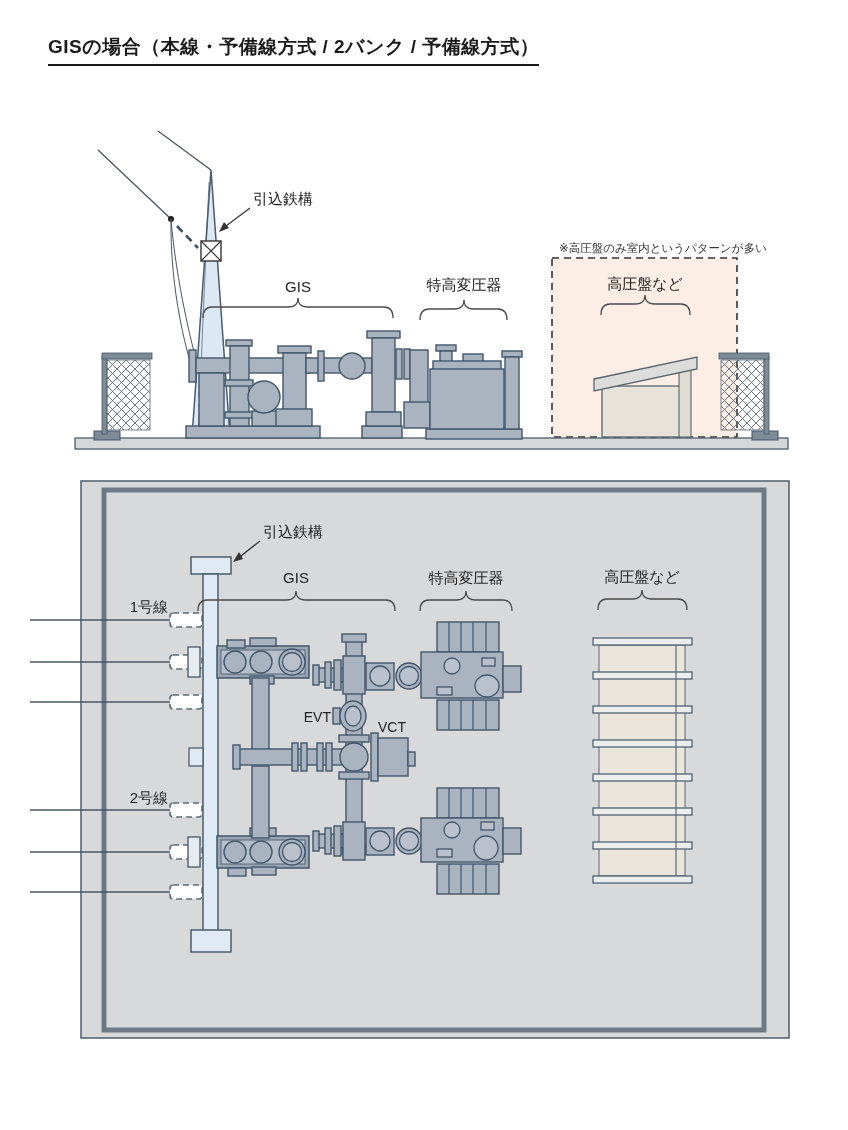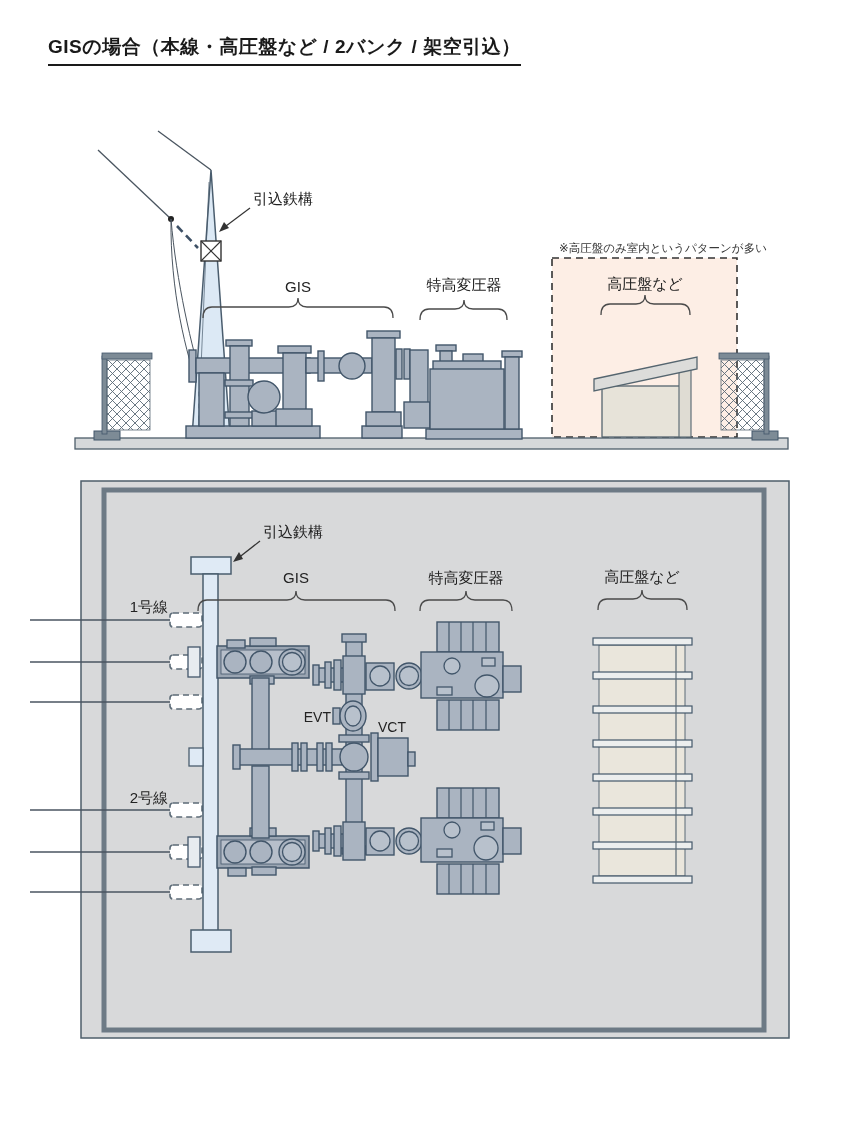--- a/index.html
+++ b/index.html
@@ -14,21 +14,21 @@
   .eq{fill:#aab4c1;stroke:#42566a;stroke-width:1.4;}
   .eq2{fill:#b8c1cc;stroke:#42566a;stroke-width:1.3;}
   .brace{fill:none;stroke:#4a4a4a;stroke-width:1.3;}
   .ptr{stroke:#333;stroke-width:1.2;fill:none;}
   .wire{stroke:#4a5560;stroke-width:1.3;fill:none;}
 </style>
 </head>
 <body>
 
 <div id="page">
-  <div id="title">GISの場合（本線・高圧盤など / 2バンク / 架空引込）</div>
+  <div id="title">GISの場合（本線・予備線方式 / 2バンク / 予備線方式）</div>
 
   <svg width="848" height="1130" viewBox="0 0 848 1130">
     <defs>
       <pattern id="mesh" width="9" height="9" patternUnits="userSpaceOnUse">
         <path d="M0,9 L9,0 M0,0 L9,9" stroke="#5a6a76" stroke-width="0.9" fill="none"></path>
       </pattern>
     </defs>
 
     <g>
 

